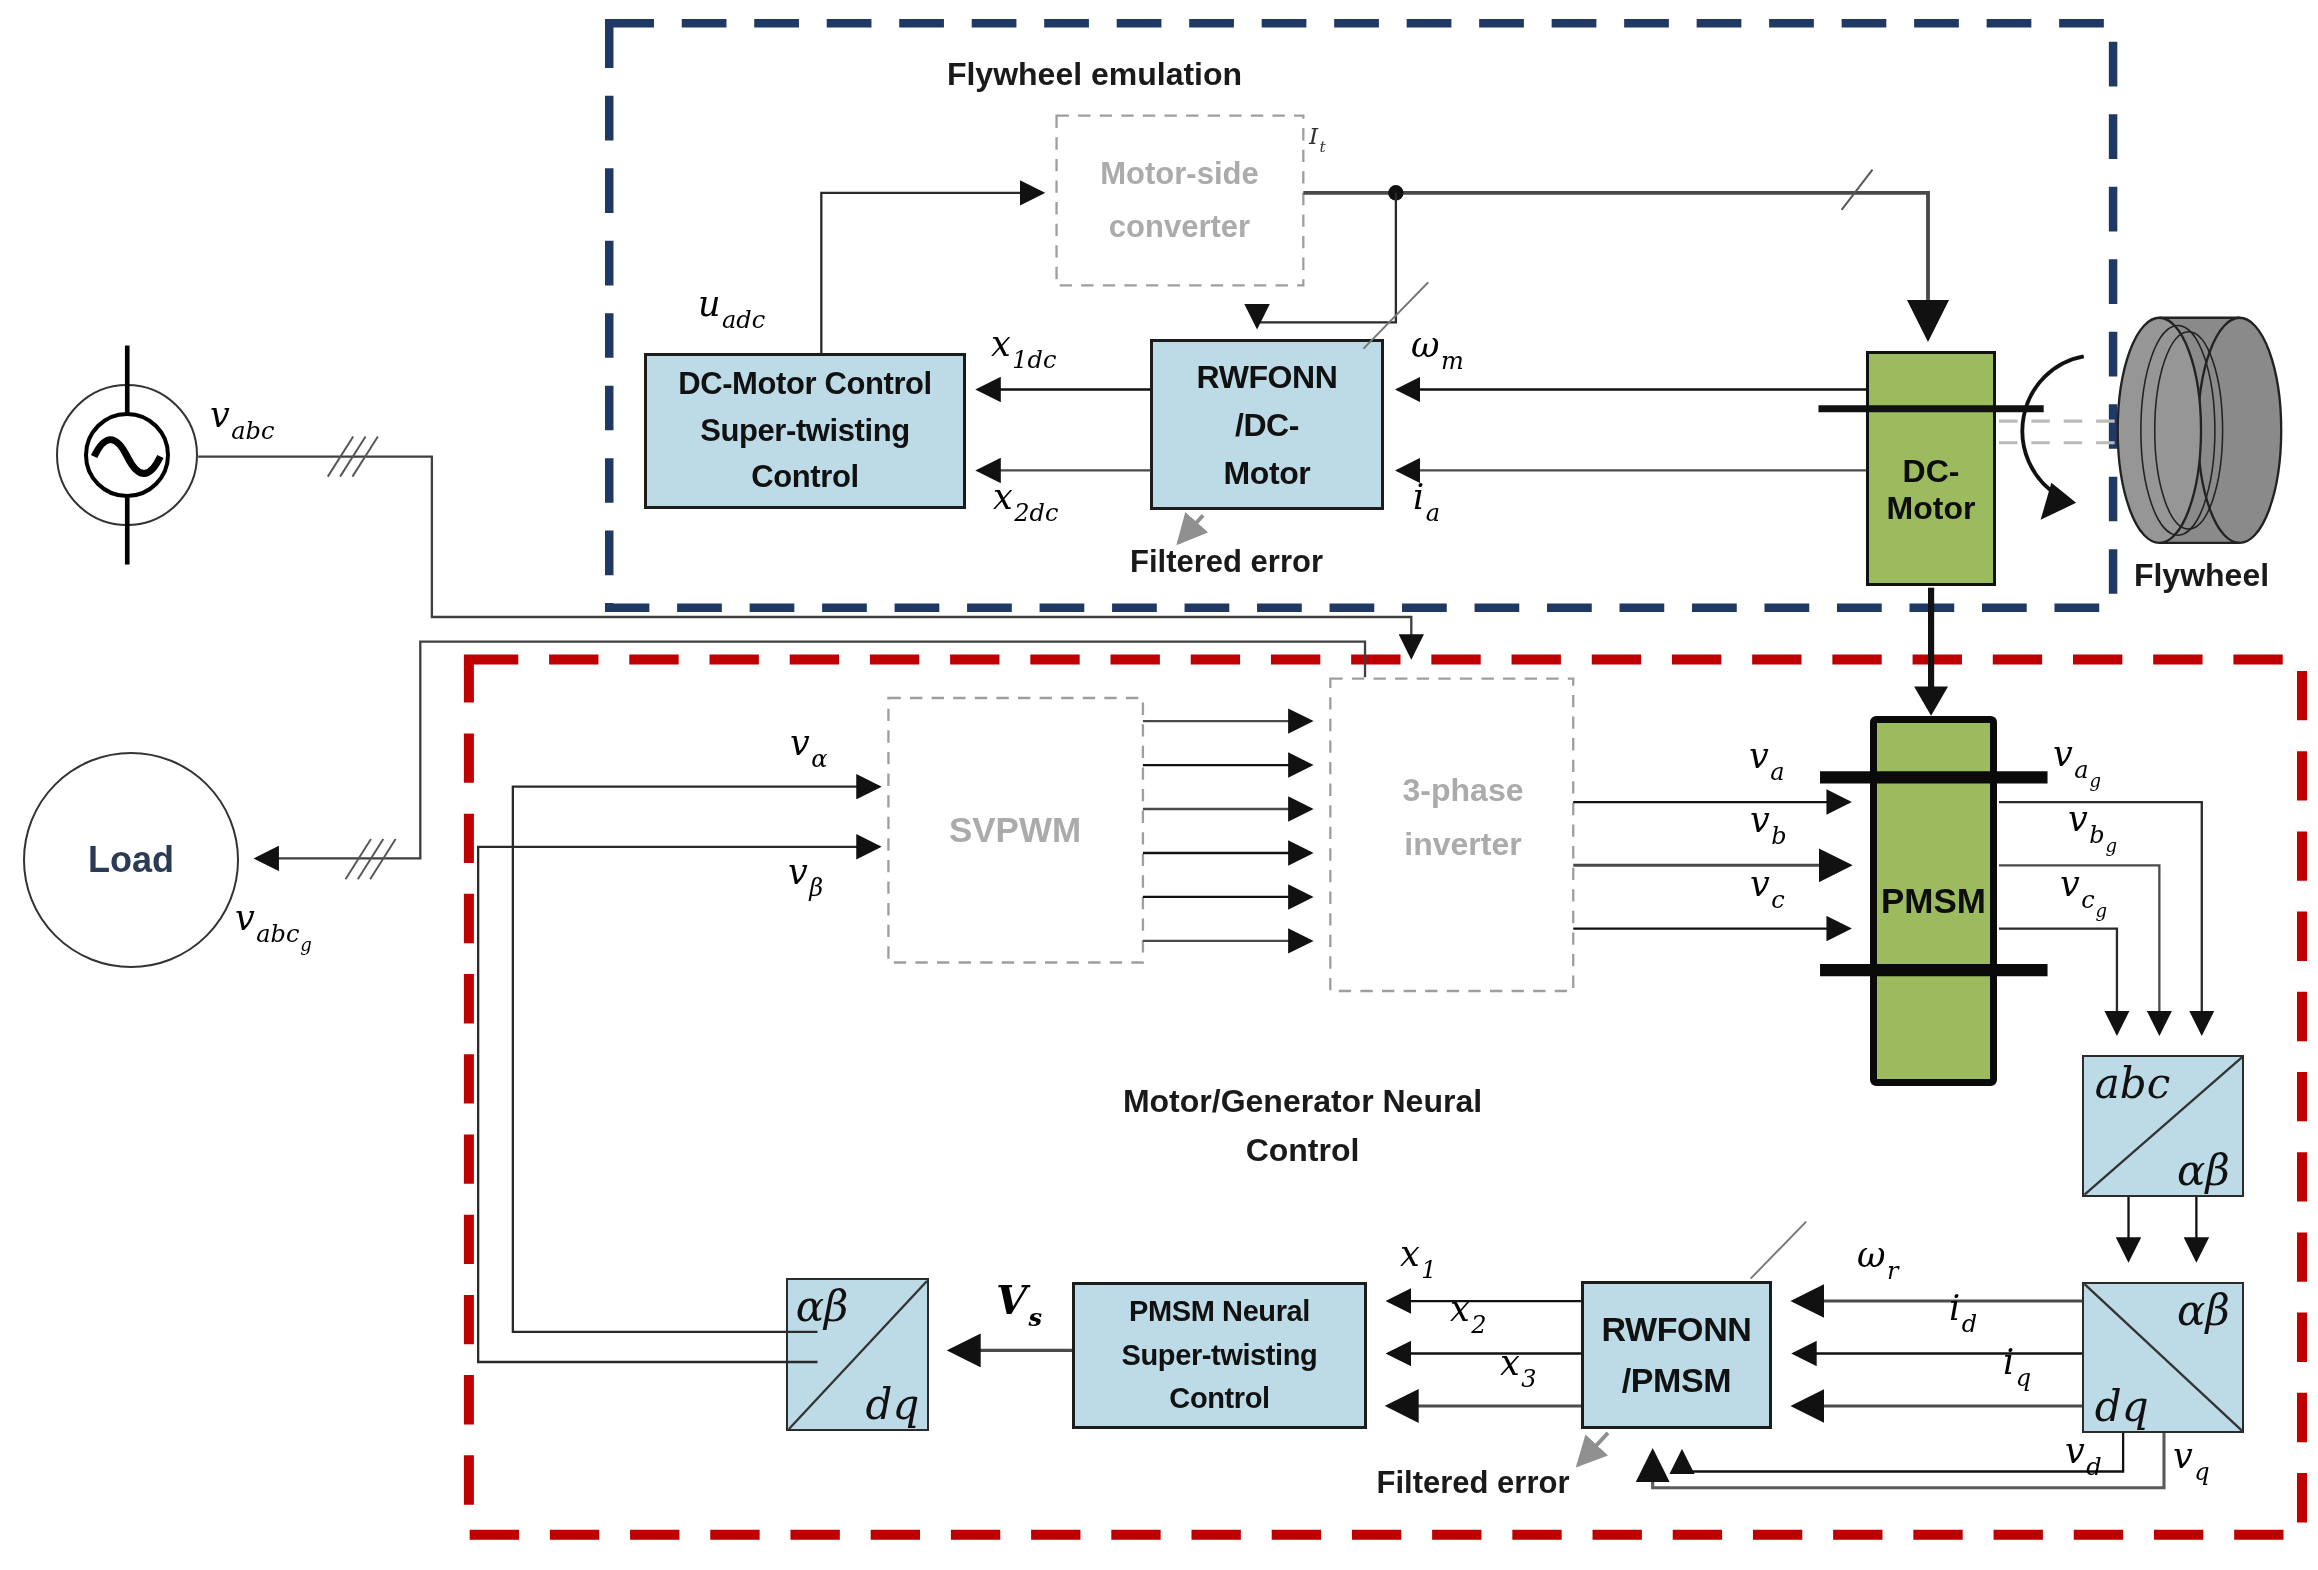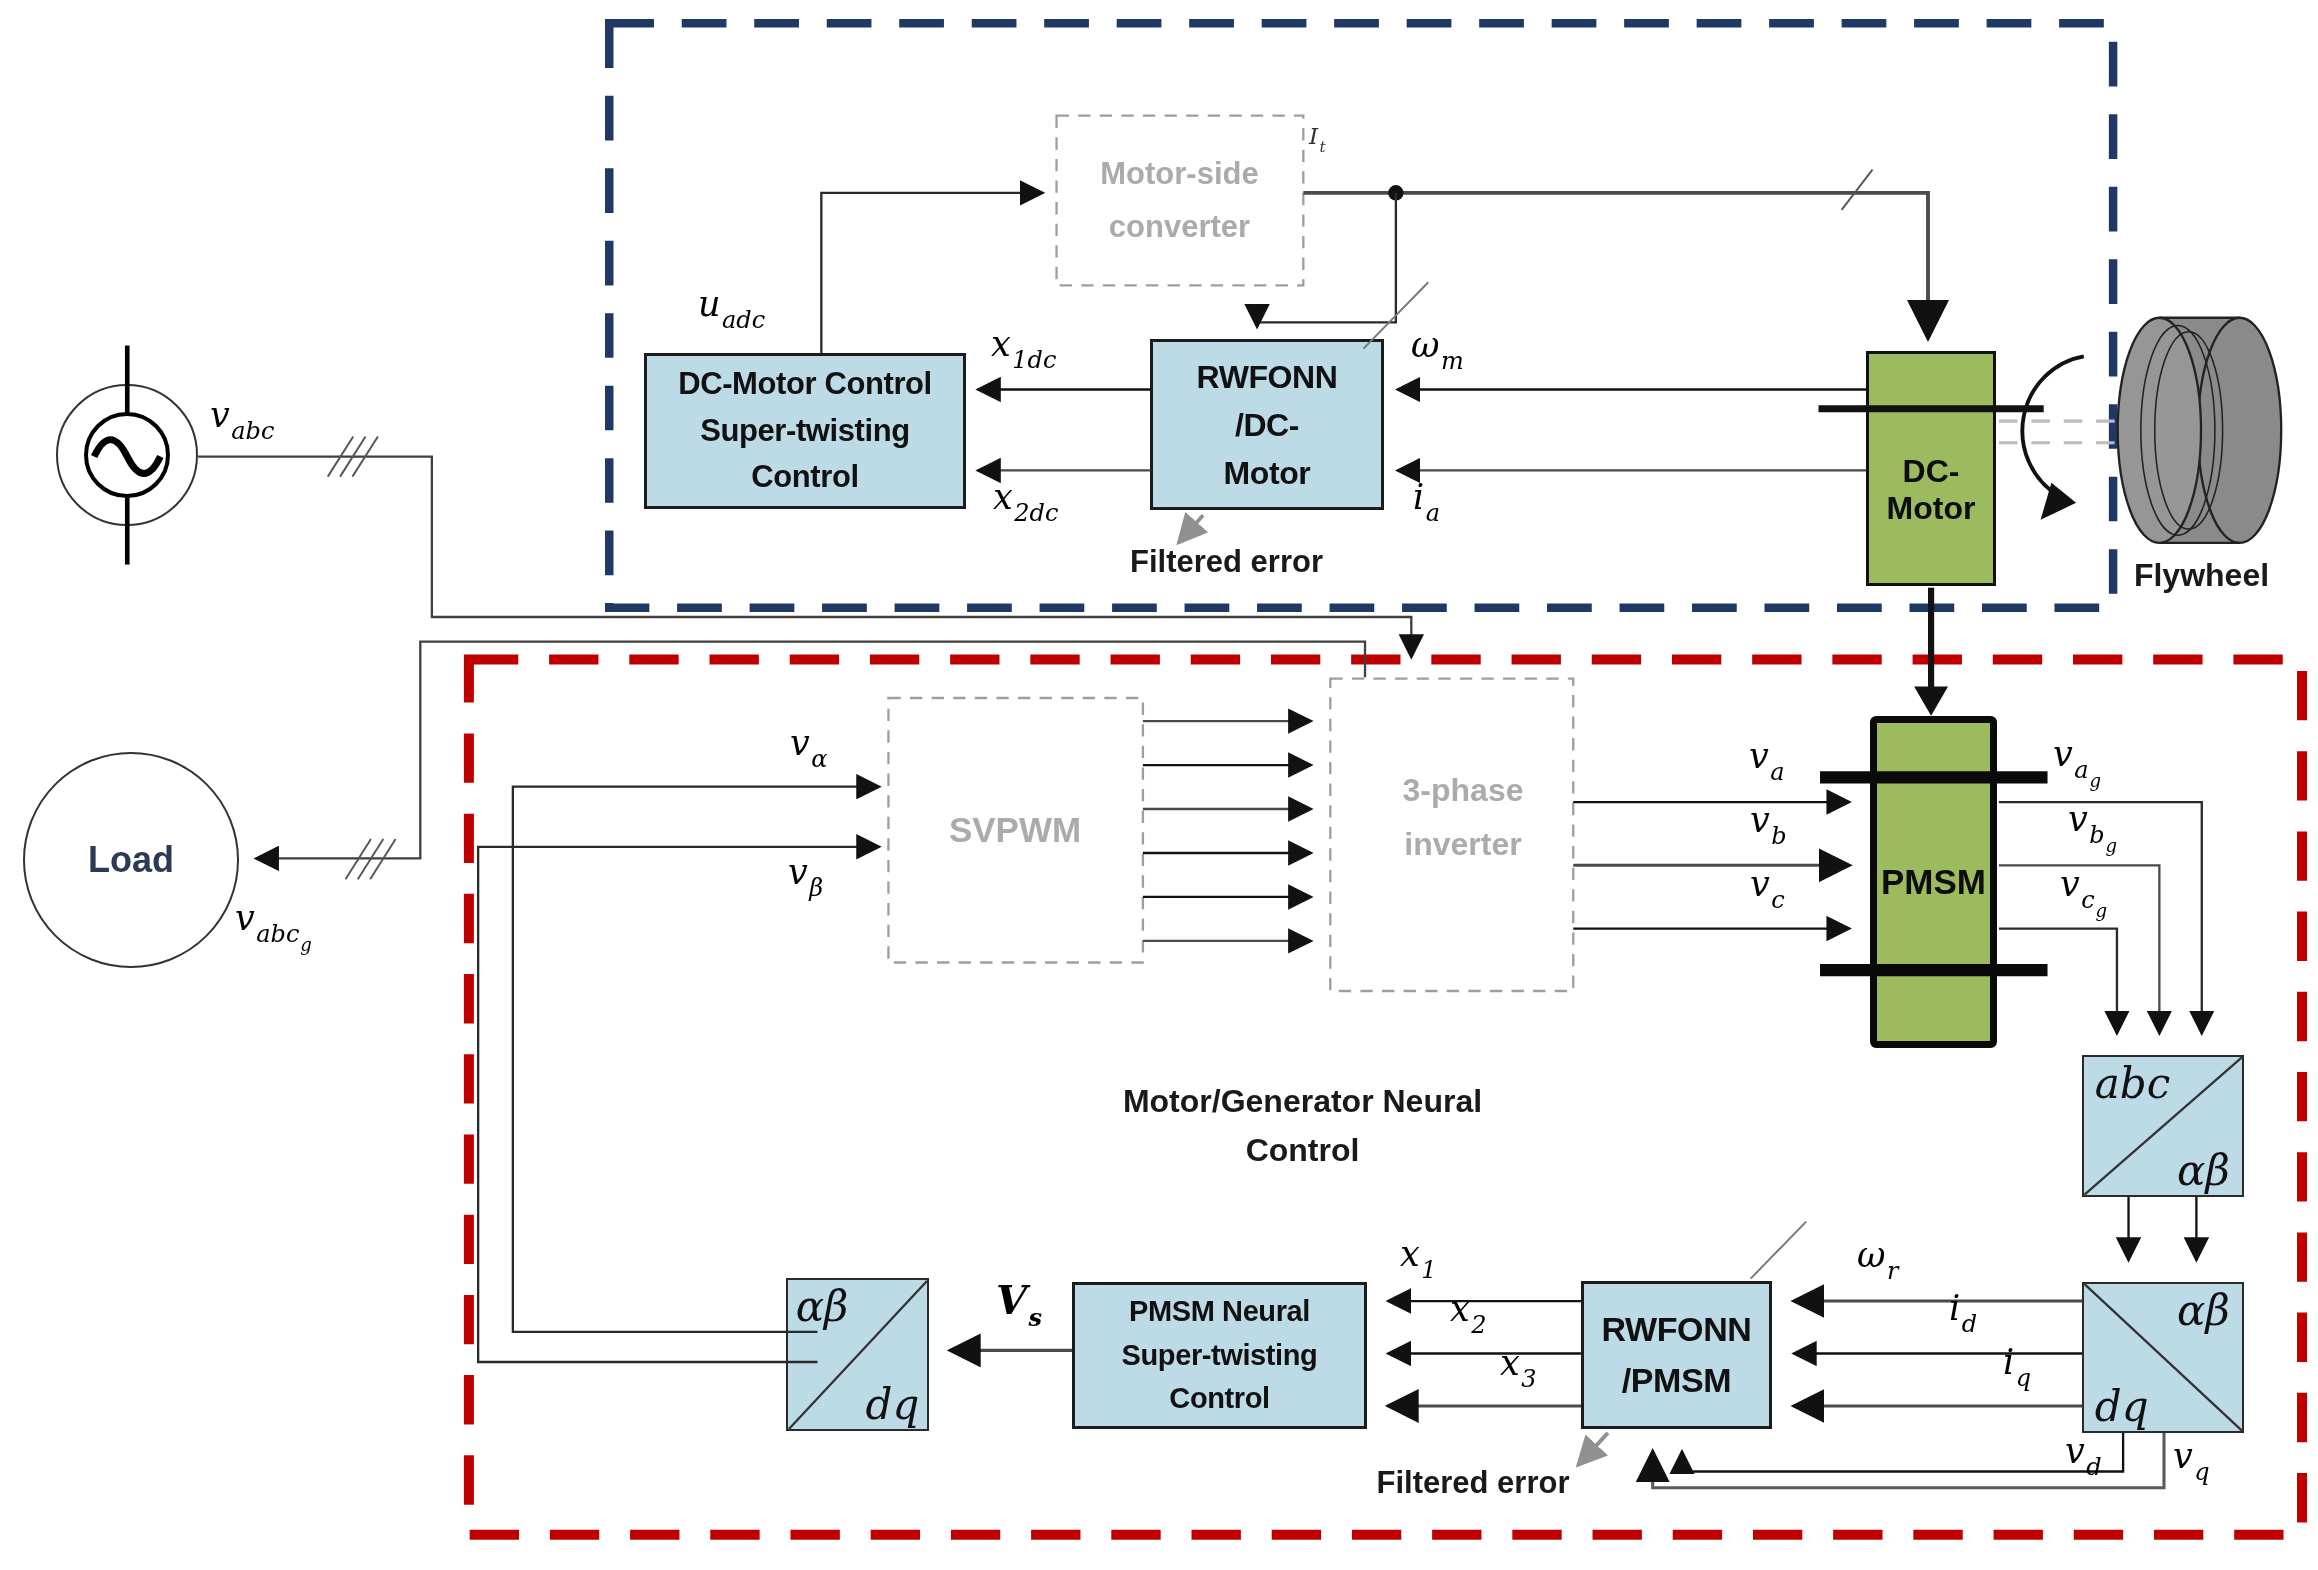--- a/index.html
+++ b/index.html
@@ -24,20 +24,21 @@
   .sig.bold{font-weight:bold;font-size:40px;}
   .sig.small{font-size:23px;color:#333;}
   .sig.small .s{font-size:15.4px;vertical-align:-7.7px;}
   .note{position:absolute;z-index:6;color:#1a1a1a;font-size:31px;font-weight:600;white-space:nowrap;}
 </style>
 </head>
 <body>
 
 <div id="stage">
 
+  <div class="title" style="left:786px;top:56px;width:617px;">Flywheel emulation</div>
   <div class="title" style="left:894px;top:1083px;width:817px;">Motor/Generator Neural</div>
   <div class="title" style="left:894px;top:1132px;width:817px;">Control</div>
 
   <div class="circle" style="left:56px;top:384px;width:142px;height:142px;border:2.3px solid #333;"></div>
   <div class="circle" style="left:84px;top:412px;width:86px;height:86px;border:4.6px solid #000;"></div>
   <div class="circle" style="left:23px;top:752px;width:216px;height:216px;border:2.3px solid #333;color:#2b3a55;display:flex;align-items:center;justify-content:center;font-size:36px;font-weight:600;">
     <span>Load</span>
   </div>
 
   <div class="blk graytext" style="left:1056px;top:116px;width:247px;height:170px;font-size:31px;">
@@ -81,21 +82,21 @@
     <span class="corner" style="left:10.8px;bottom:0px;">dq</span>
   </div>
   <div class="blk xform" style="left:786px;top:1278px;width:143px;height:153px;">
     <span class="corner" style="left:7.7px;top:1.5px;">αβ</span>
     <span class="corner" style="right:7.7px;bottom:0px;">dq</span>
   </div>
 
   <div class="blk greenbox" style="left:1866px;top:351px;width:130px;height:235px;border:3.1px solid #111;font-size:32px;justify-content:flex-end;padding-bottom:56px;">
     <div>DC-Motor</div>
   </div>
-  <div class="blk greenbox" style="left:1870px;top:716px;width:127px;height:332px;border:7.7px solid #0a0a0a;border-radius:6.2px;font-size:35px;">
+  <div class="blk greenbox" style="left:1870px;top:716px;width:127px;height:370px;border:7.7px solid #0a0a0a;border-radius:6.2px;font-size:35px;">
     <div>PMSM</div>
   </div>
 
   <div class="note" style="left:1103px;top:544px;width:247px;text-align:center;">Filtered error</div>
   <div class="note" style="left:1342px;top:1465px;width:262px;text-align:center;">Filtered error</div>
   <div class="title" style="left:2086px;top:557px;width:231px;">Flywheel</div>
 
   <div class="sig" style="left:210px;top:395px;"><span>v</span><span class="s">abc</span></div>
   <div class="sig" style="left:235px;top:898px;"><span>v</span><span class="s">abc</span><span class="ss">g</span></div>
   <div class="sig" style="left:698px;top:284px;"><span>u</span><span class="s">adc</span></div>

